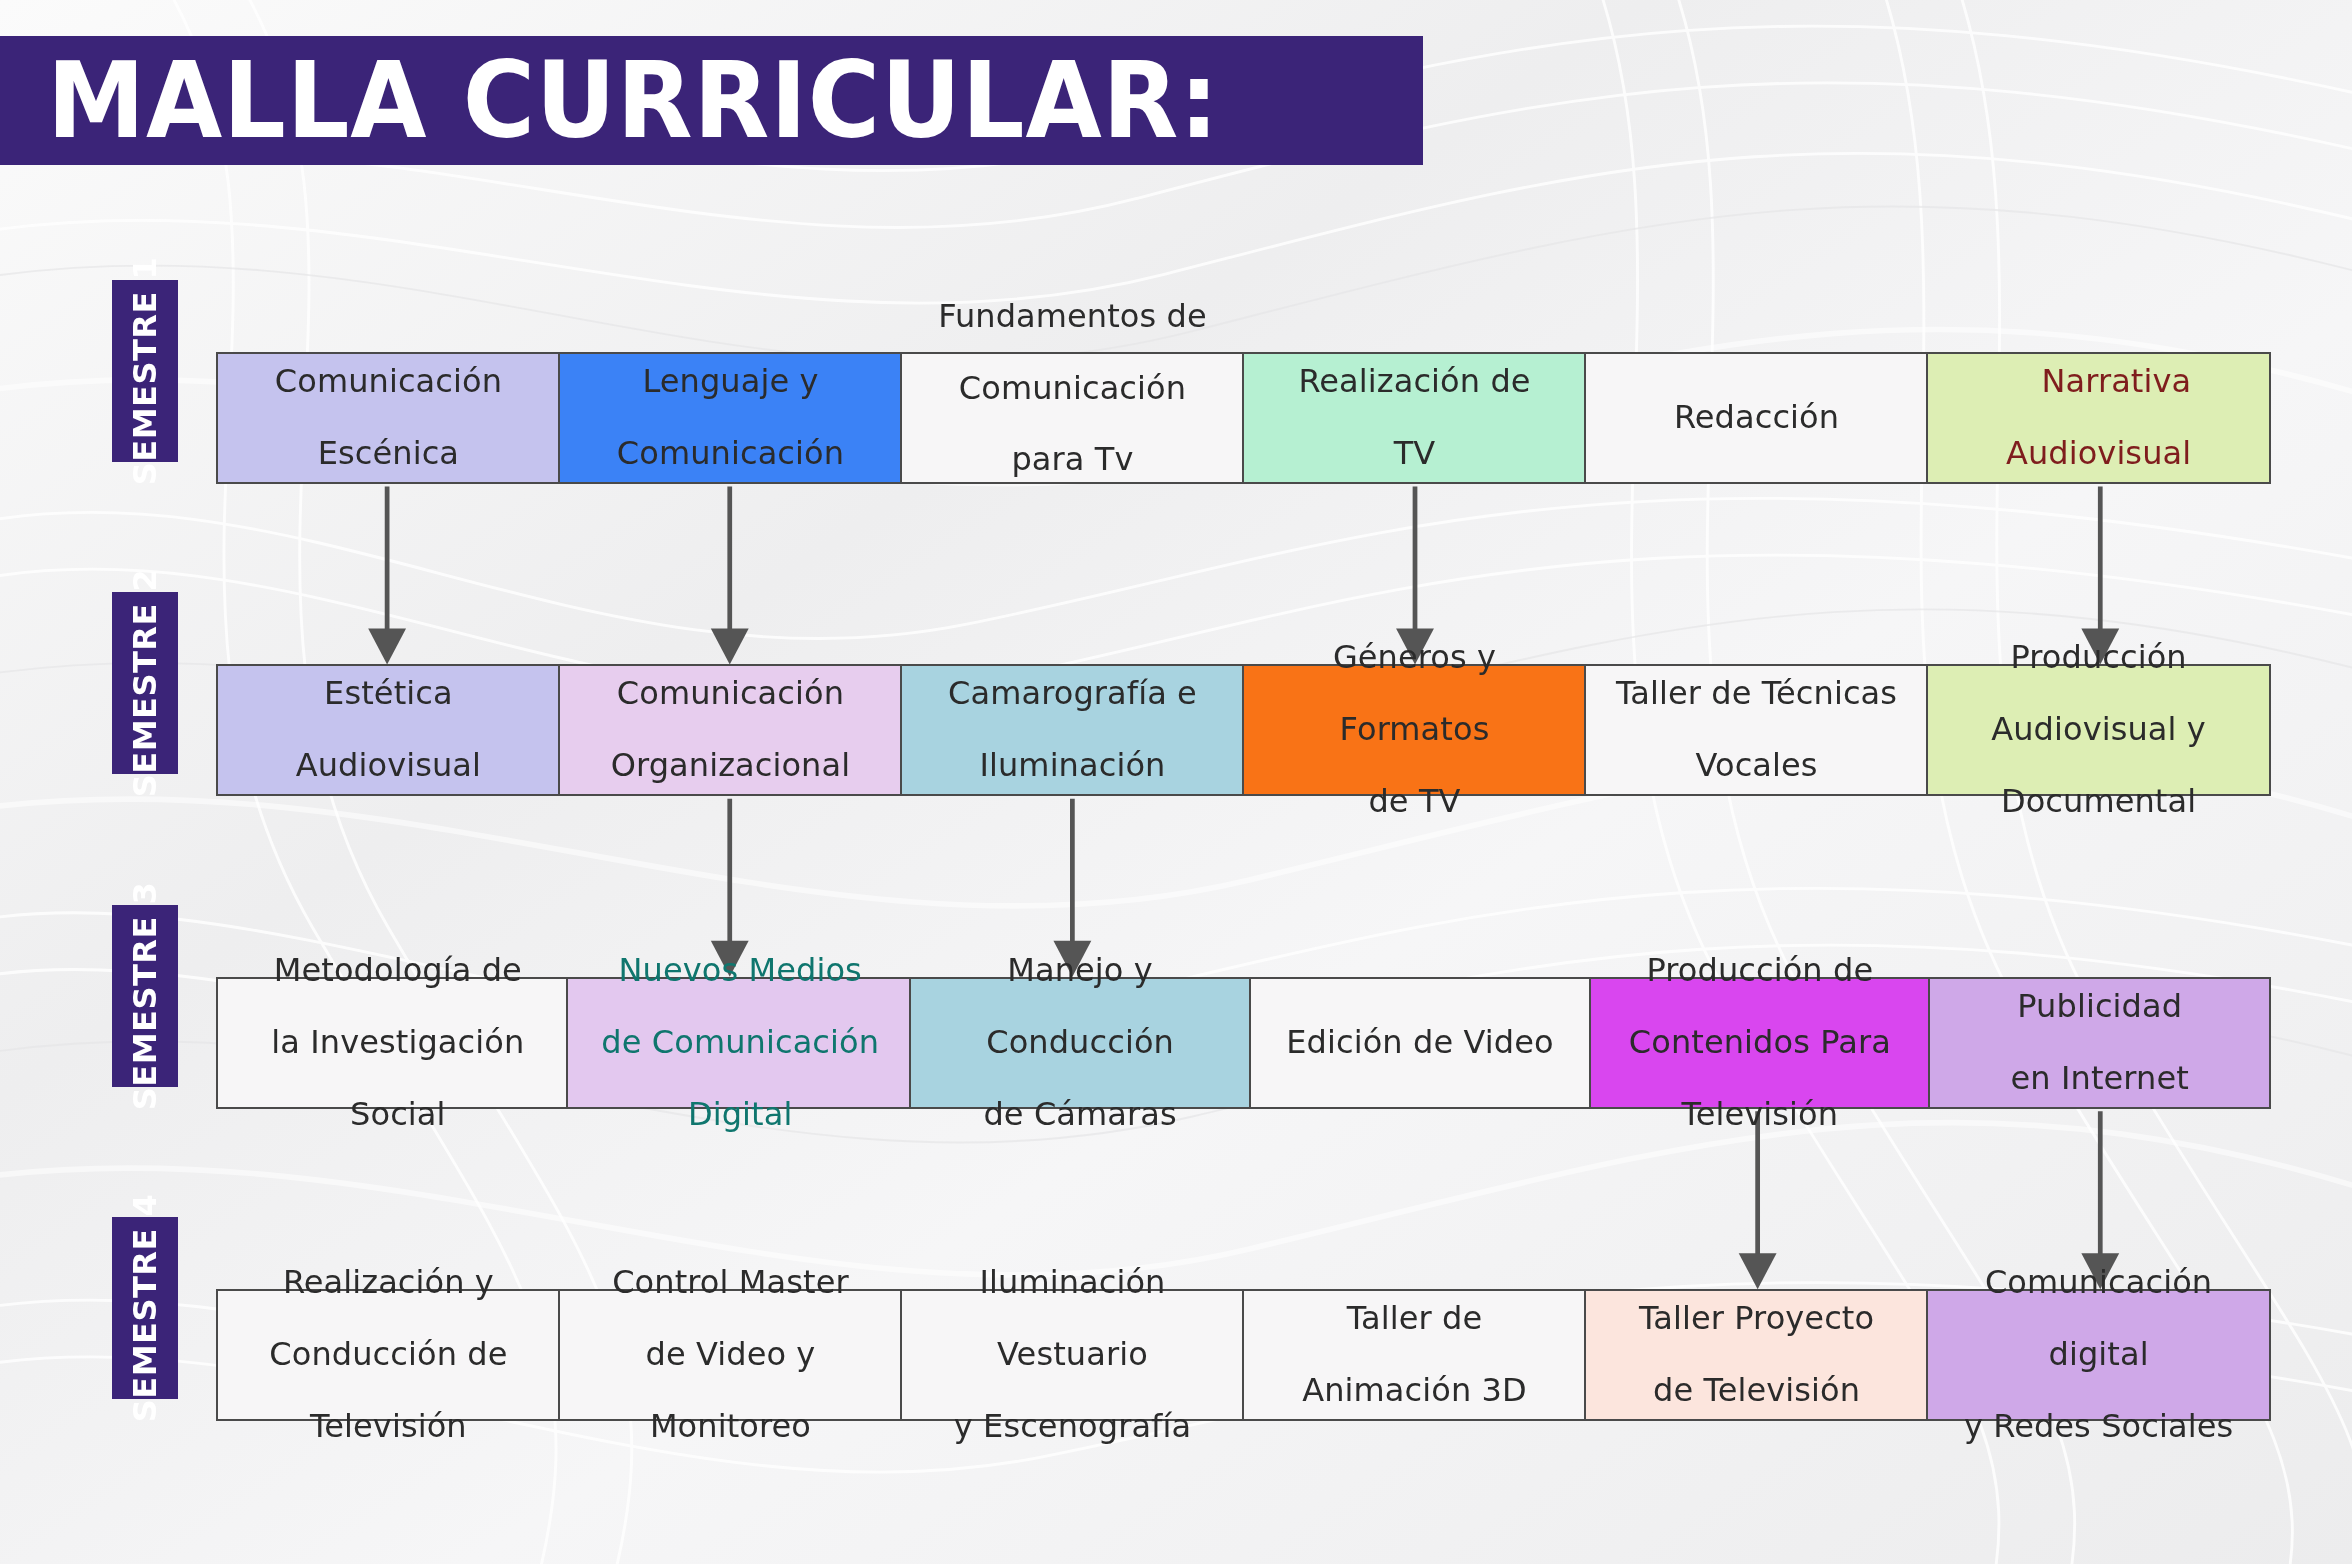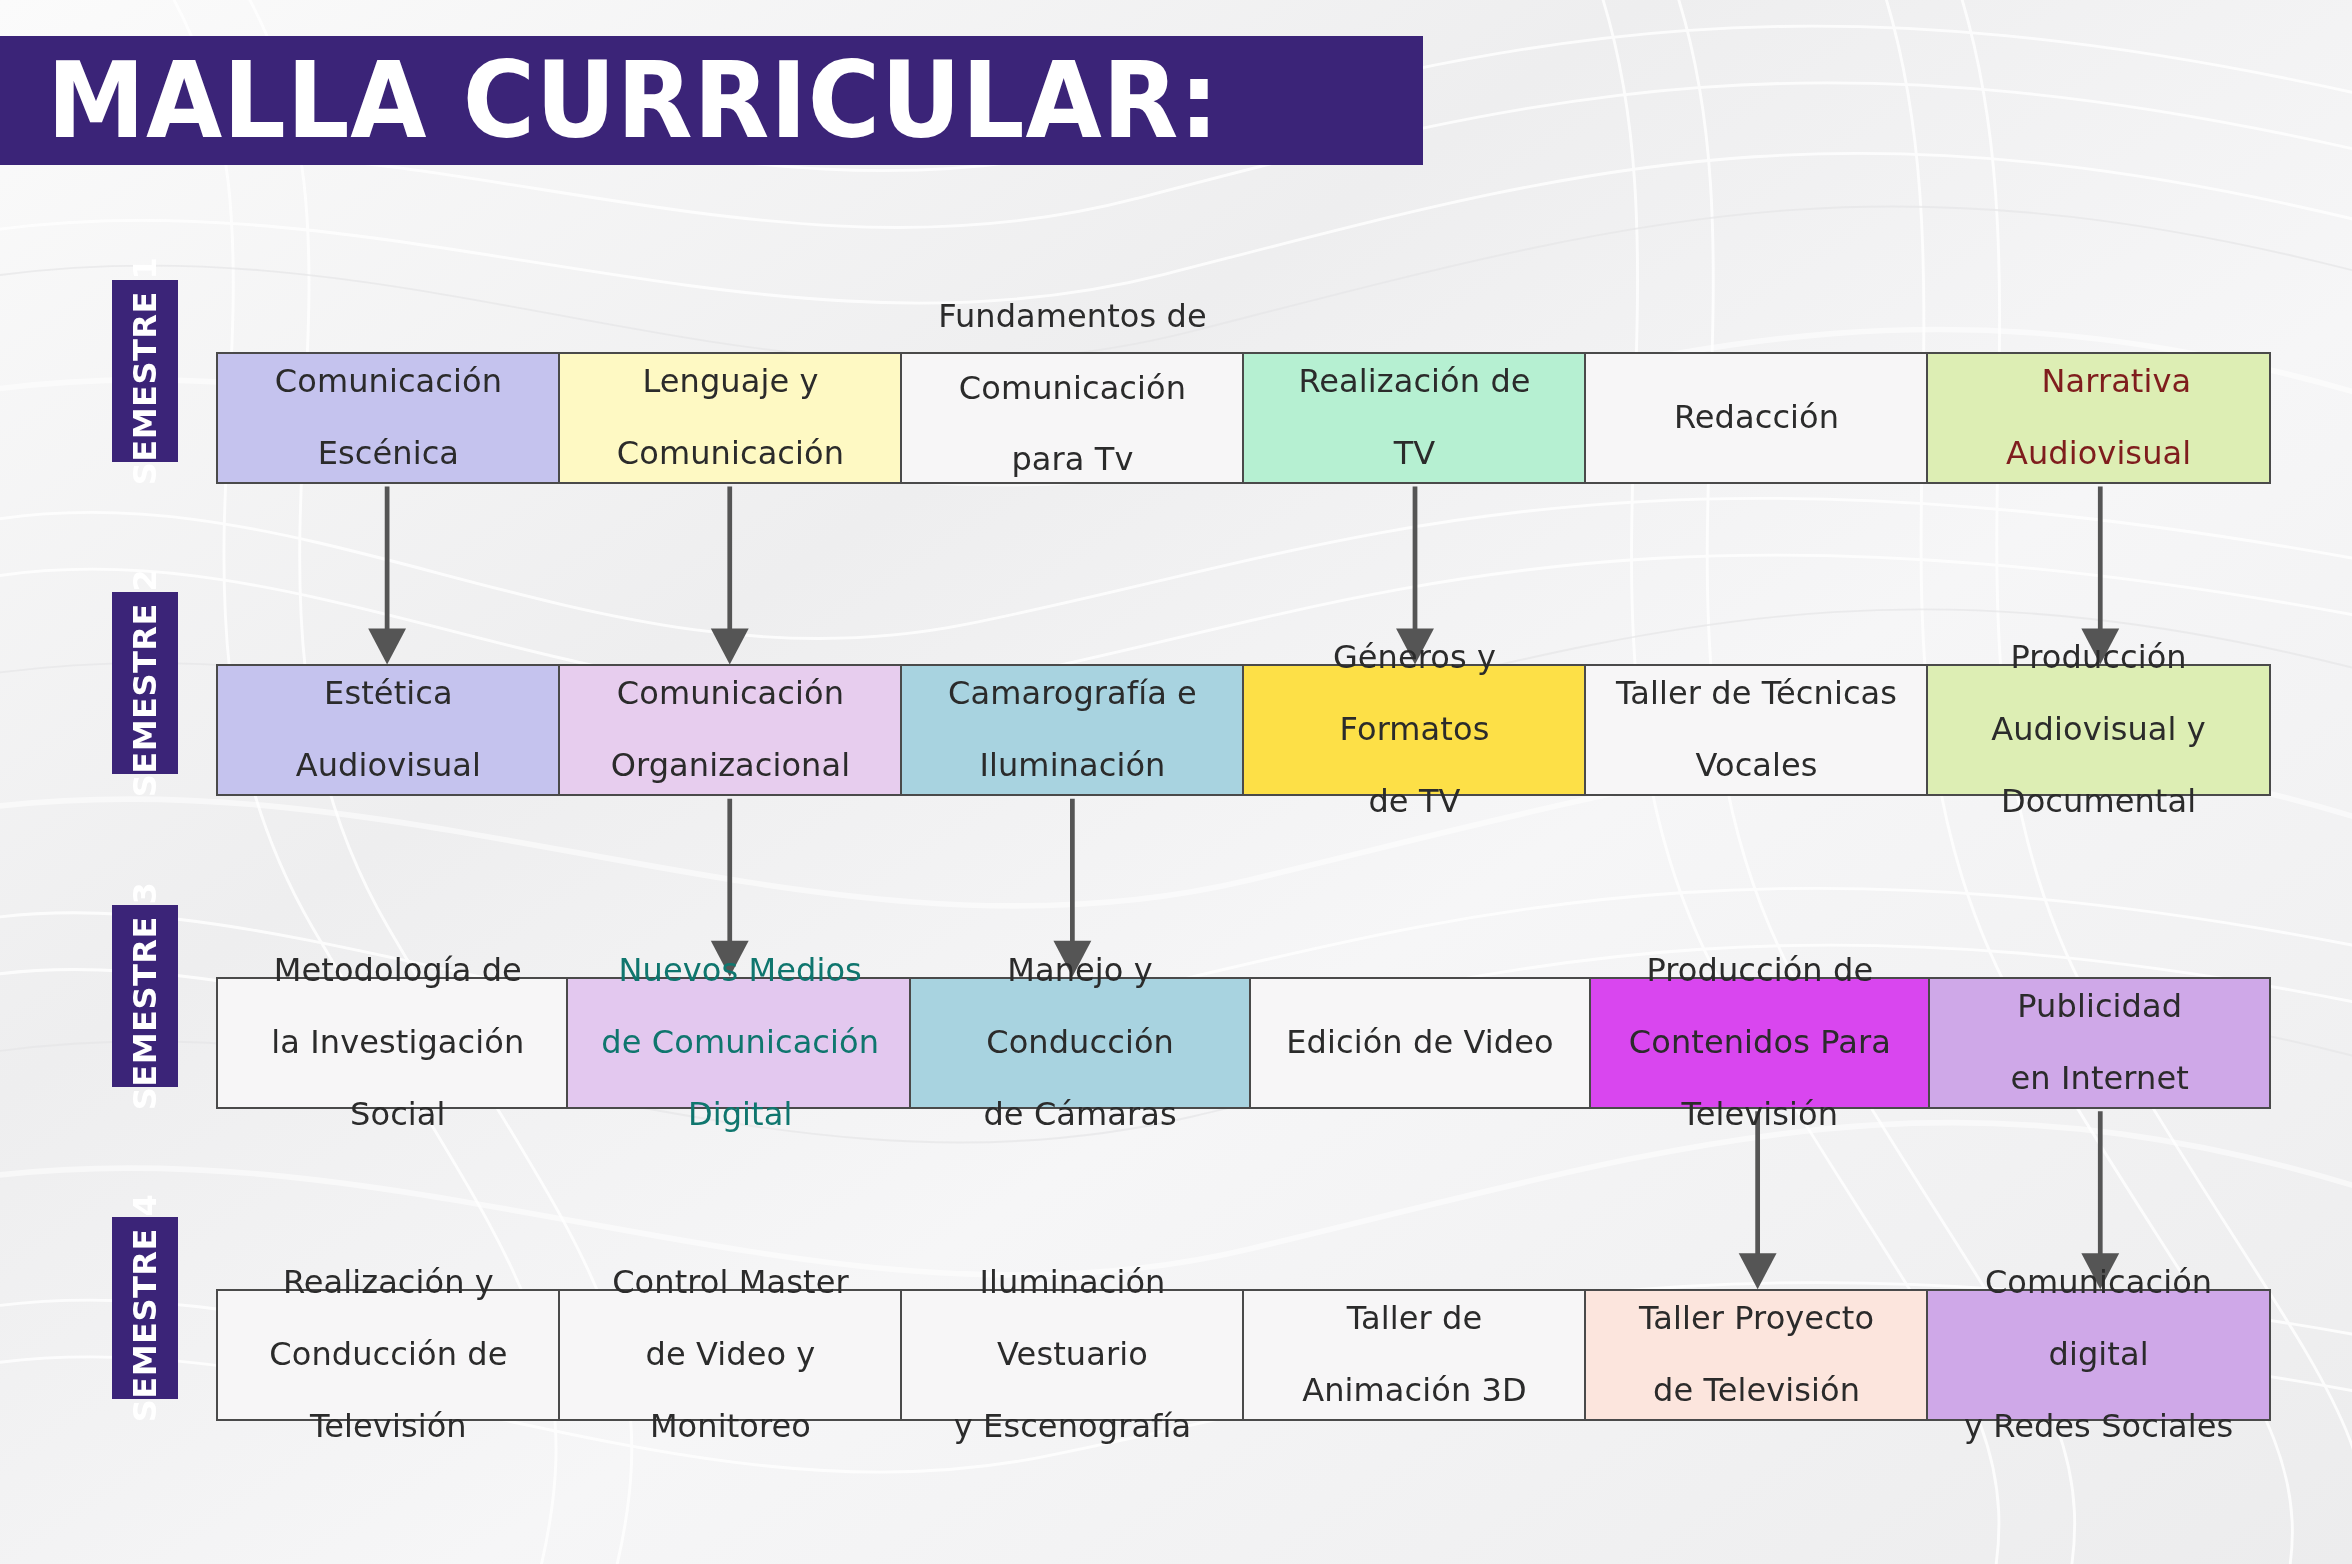--- a/index.html
+++ b/index.html
@@ -183,21 +183,21 @@
     <line x1="1857" y1="1174" x2="1857" y2="1327" stroke="#555555" stroke-width="5"></line>
     <polygon points="1837,1324 1877,1324 1857,1362" fill="#555555"></polygon>
     <line x1="2219" y1="1174" x2="2219" y2="1327" stroke="#555555" stroke-width="5"></line>
     <polygon points="2199,1324 2239,1324 2219,1362" fill="#555555"></polygon>
   </svg>
 
 <div class="row" style="top:352px; height:132px;">
     <div class="cell" style="background: rgb(197, 195, 238); border-color: rgb(74, 74, 74); color: rgb(43, 43, 43);">
       <span><span>Comunicación</span><br><span>Escénica</span></span>
     </div>
-    <div class="cell" style="background: #fef9c3; border-color: rgb(74, 74, 74); color: rgb(43, 43, 43);">
+    <div class="cell" style="background: #3b82f6; border-color: rgb(74, 74, 74); color: rgb(43, 43, 43);">
       <span><span>Lenguaje y</span><br><span>Comunicación</span></span>
     </div>
     <div class="cell" style="background: rgb(247, 246, 247); border-color: rgb(74, 74, 74); color: rgb(43, 43, 43); align-items: flex-end;">
       <span><span>Fundamentos de</span><br><span>Comunicación</span><br><span>para Tv</span></span>
     </div>
     <div class="cell" style="background: rgb(182, 240, 210); border-color: rgb(74, 74, 74); color: rgb(43, 43, 43);">
       <span><span>Realización de</span><br><span>TV</span></span>
     </div>
     <div class="cell" style="background: rgb(247, 246, 247); border-color: rgb(74, 74, 74); color: rgb(43, 43, 43);">
       <span>
@@ -211,21 +211,21 @@
 <div class="row" style="top:664px; height:132px;">
     <div class="cell" style="background: rgb(197, 195, 238); border-color: rgb(74, 74, 74); color: rgb(43, 43, 43);">
       <span><span>Estética</span><br><span>Audiovisual</span></span>
     </div>
     <div class="cell" style="background: rgb(231, 205, 238); border-color: rgb(74, 74, 74); color: rgb(43, 43, 43);">
       <span><span>Comunicación</span><br><span>Organizacional</span></span>
     </div>
     <div class="cell" style="background: rgb(168, 211, 224); border-color: rgb(74, 74, 74); color: rgb(43, 43, 43);">
       <span><span>Camarografía e</span><br><span>Iluminación</span></span>
     </div>
-    <div class="cell" style="background: #fde047; border-color: rgb(74, 74, 74); color: rgb(43, 43, 43);">
+    <div class="cell" style="background: #f97316; border-color: rgb(74, 74, 74); color: rgb(43, 43, 43);">
       <span><span>Géneros y</span><br><span>Formatos</span><br><span>de TV</span></span>
     </div>
     <div class="cell" style="background: rgb(247, 246, 247); border-color: rgb(74, 74, 74); color: rgb(43, 43, 43);">
       <span><span>Taller de Técnicas</span><br><span>Vocales</span></span>
     </div>
     <div class="cell" style="background: rgb(221, 238, 180); border-color: rgb(74, 74, 74); color: rgb(43, 43, 43);">
       <span><span>Producción</span><br><span>Audiovisual y</span><br><span>Documental</span></span>
     </div>
   </div>
 <div class="row" style="top:977px; height:132px;">

